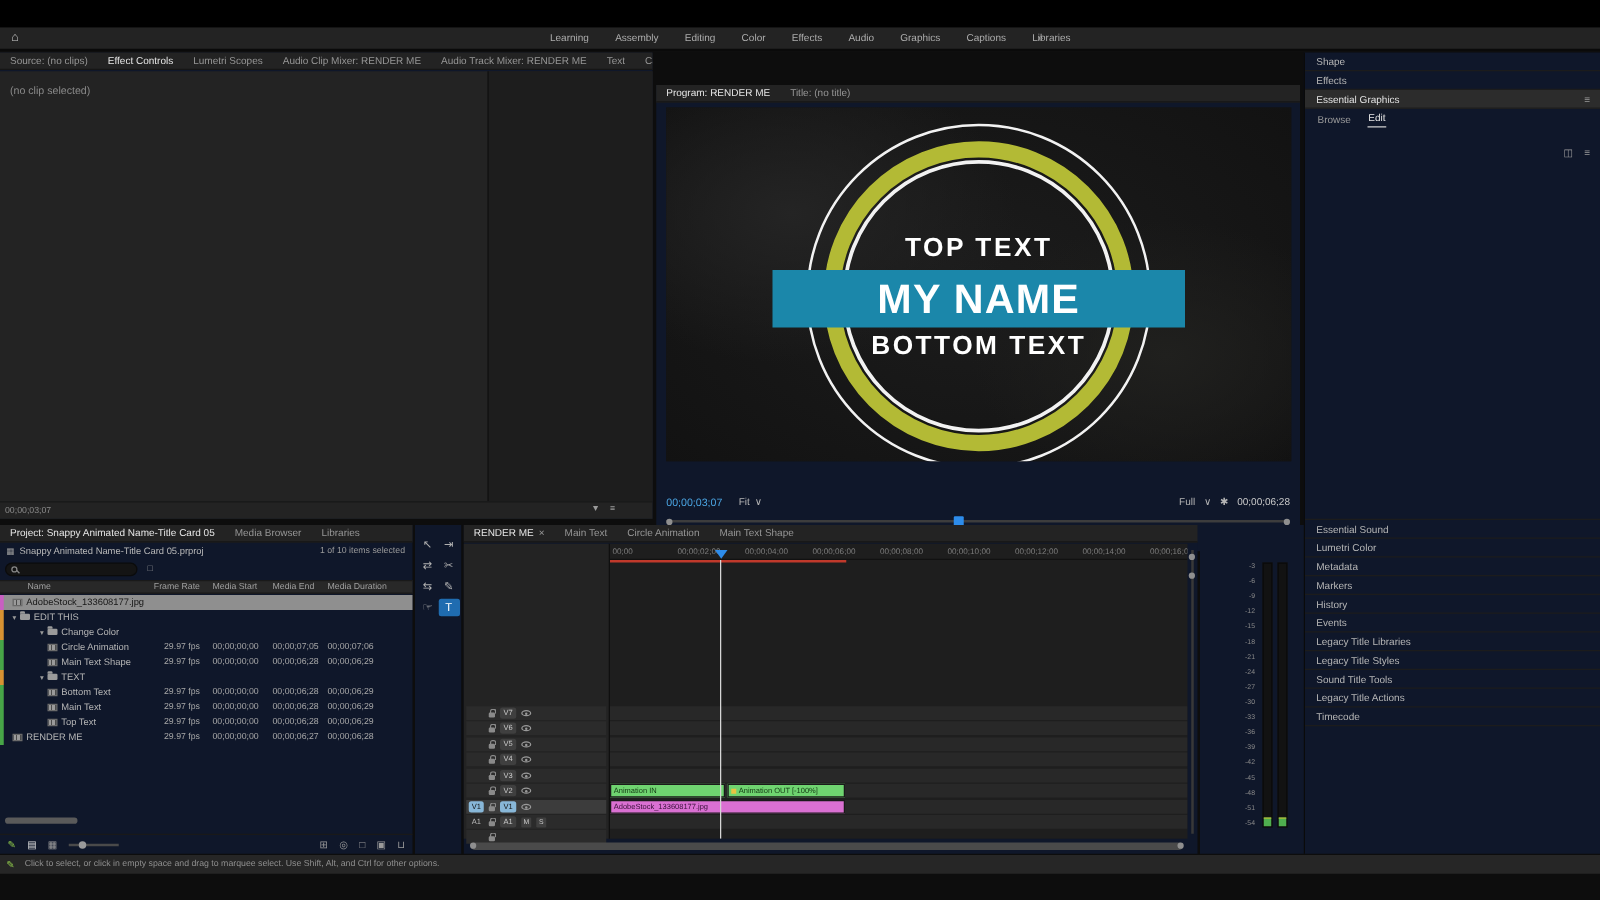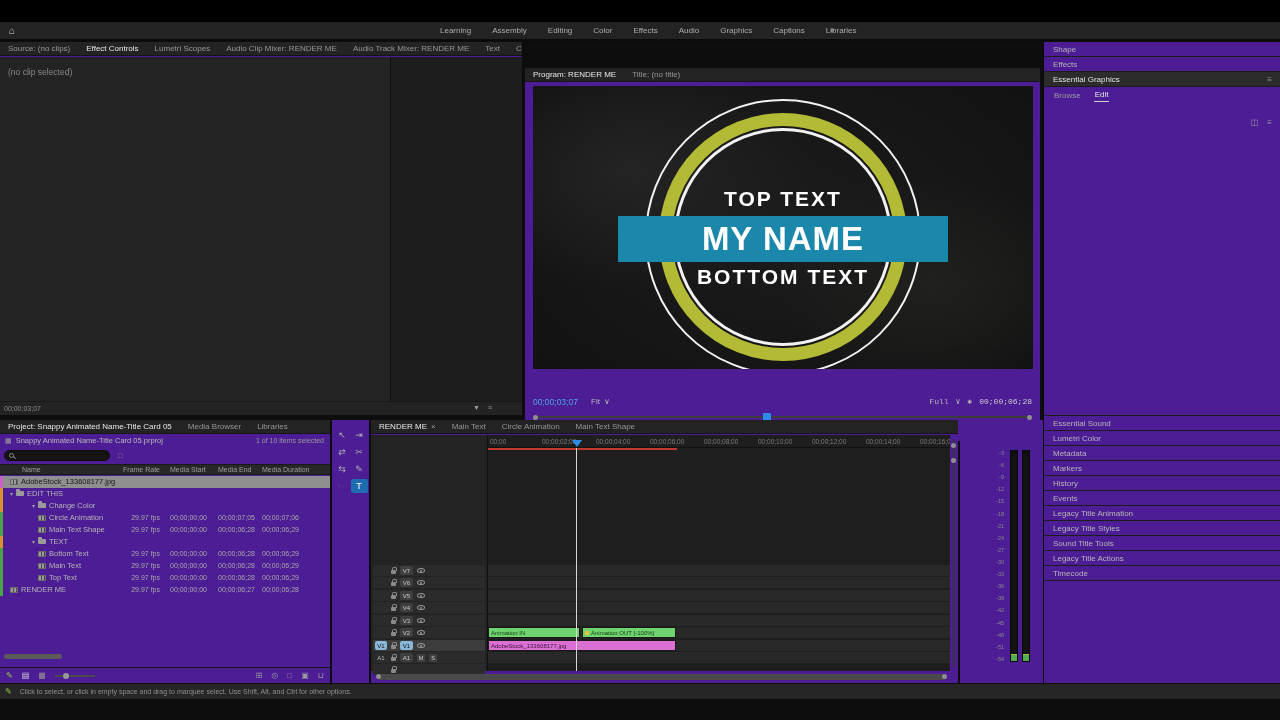--- a/index.html
+++ b/index.html
@@ -1,19 +1,19 @@
 <!DOCTYPE html>
 <html><head>
 <meta charset="utf-8">
 <style>
   * { margin:0; padding:0; box-sizing:border-box; }
   html,body { background:#000; }
   body { font-family:"Liberation Sans", sans-serif; }
   #stage { position:relative; width:1280px; height:720px; background:#0d0d0d; overflow:hidden; }
-  .panel { position:absolute; background:#4c1d95; }
+  .panel { position:absolute; background:#0f172a; }
 
   
   .tabbar { display:flex; align-items:center; height:14px; font-size:8px; color:#969696; background:#232323; border-bottom:1px solid #161616; overflow:hidden; white-space:nowrap; }
   .tab { padding:2px 8px 2px 8px; cursor:default; }
   .tab.active { color:#e6e6e6; border-bottom:1px solid #cfcfcf; }
   .tab .close { margin-left:4px; color:#9a9a9a; }
 
   
   #top-strip { position:absolute; left:0; top:0; width:1280px; height:22px; background:#000; }
   #menubar { position:absolute; left:0; top:22px; width:1280px; height:19px; background:#232323; border-bottom:2px solid #0a0a0a; display:flex; align-items:center; }
@@ -41,21 +41,21 @@
   #ring-outer { left:112px; top:13px; width:276px; height:276px; border:2px solid #f2f2f2; }
   #ring-olive { left:126px; top:27px; width:248px; height:248px; border:13px solid #b3ba35; }
   #ring-inner { left:141px; top:42px; width:218px; height:218px; border:3px solid #f2f2f2; }
   #g-top { position:absolute; left:0; top:101px; width:100%; text-align:center; color:#fff; font-size:21px; font-weight:bold; letter-spacing:2px; }
   #g-banner { position:absolute; left:85px; top:130px; width:330px; height:46px; background:#1b87aa; }
   #g-name { width:100%; height:100%; display:flex; align-items:center; justify-content:center; color:#fff; font-size:33px; font-weight:bold; letter-spacing:1px; }
   #g-bottom { position:absolute; left:0; top:179px; width:100%; text-align:center; color:#fff; font-size:21px; font-weight:bold; letter-spacing:2px; }
   #pm-ctrls { position:absolute; left:0; top:326px; width:100%; height:16px; font-size:8px; color:#b5b5b5; }
   #pm-tc { position:absolute; left:8px; top:3px; color:#4aa3e0; font-size:8.5px; }
   #pm-fit { position:absolute; left:66px; top:3px; display:flex; gap:4px; }
-  #pm-right { position:absolute; right:8px; top:3px; display:flex; gap:7px; align-items:center;font-family:Liberation Mono, monospace; }
+  #pm-right { position:absolute; right:8px; top:3px; display:flex; gap:7px; align-items:center; }
   #pm-dur { color:#c9c9c9; }
   #pm-scrub { position:absolute; left:8px; top:344px; width:499px; height:10px; }
   #pm-scrub .line { position:absolute; left:0; top:4px; width:100%; height:2px; background:#3d3d3d; }
   .knob { position:absolute; width:5px; height:5px; border-radius:50%; background:#8f8f8f; top:3px; }
   #pm-playhead { position:absolute; left:230px; top:1px; width:8px; height:8px; background:#2d8ceb; border-radius:1px; }
   #pm-transport { position:absolute; left:0; bottom:2px; width:100%; height:15px; display:flex; align-items:center; justify-content:center; gap:10px; color:#c4c4c4; font-size:8px; padding-left:30px; }
   #pm-transport .big { font-size:10px; color:#d8d8d8; }
   #pm-plus { position:absolute; right:8px; bottom:3px; color:#bdbdbd; font-size:10px; }
 
   
@@ -284,21 +284,21 @@
       <div class="rp-row">
           <span>Markers</span>
         </div>
       <div class="rp-row">
           <span>History</span>
         </div>
       <div class="rp-row">
           <span>Events</span>
         </div>
       <div class="rp-row">
-          <span>Legacy Title Animation</span>
+          <span>Legacy Title Libraries</span>
         </div>
       <div class="rp-row">
           <span>Legacy Title Styles</span>
         </div>
       <div class="rp-row">
           <span>Sound Title Tools</span>
         </div>
       <div class="rp-row">
           <span>Legacy Title Actions</span>
         </div>

